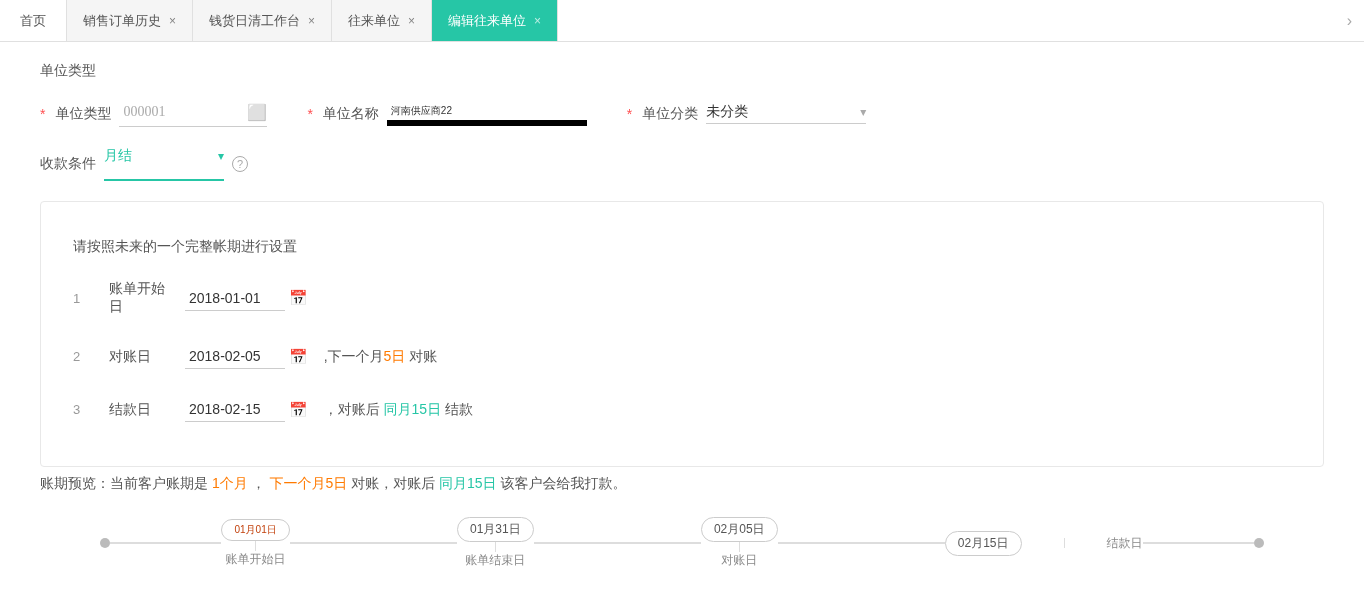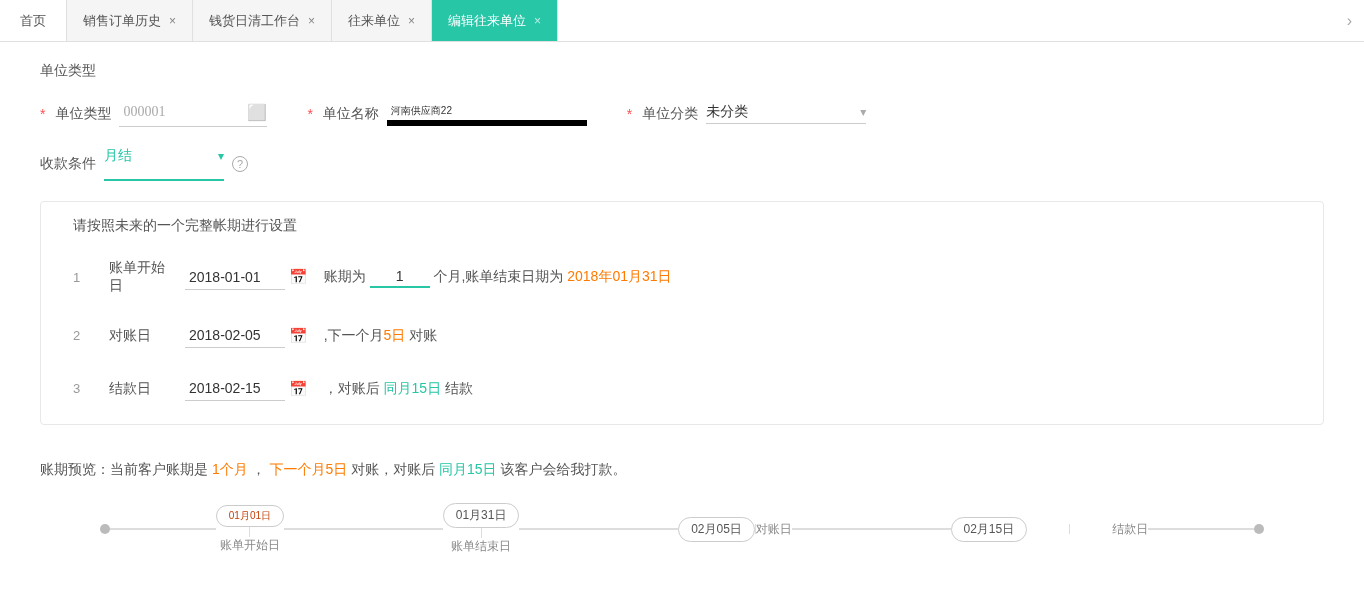--- a/index.html
+++ b/index.html
@@ -204,22 +204,22 @@
       justify-content: center;
       font-size: 11px;
       color: #aaa;
       cursor: pointer;
     }
 
     
     .period-box {
       border: 1px solid #e8e8e8;
       border-radius: 4px;
-      padding: 15px 32px;
-      margin-bottom: 36px;
+      padding: 36px 32px;
+      margin-bottom: 8px;
     }
     .period-title {
       color: #555;
       margin-bottom: 24px;
       font-size: 14px;
     }
 
     
     .period-row {
       display: flex;
@@ -367,25 +367,20 @@
   <div class="period-box">
     <div class="period-title">请按照未来的一个完整帐期进行设置</div>
 
     <div class="period-row">
       <span class="period-num">1</span>
       <span class="period-field-label">账单开始日</span>
       <div class="date-input-wrapper">
         <input type="text" class="date-input" value="2018-01-01" style="">
         <span class="calendar-icon">📅</span>
       </div>
-      <span class="period-desc">
-        账期为
-        <input type="text" class="month-input" value="1" style="width: 60px;">
-        个月,账单结束日期为 <span class="highlight-orange">2018年01月31日</span>
-      </span>
     </div>
 
     <div class="period-row">
       <span class="period-num">2</span>
       <span class="period-field-label">对账日</span>
       <div class="date-input-wrapper">
         <input type="text" class="date-input" value="2018-02-05" style="">
         <span class="calendar-icon">📅</span>
       </div>
       <span class="period-desc">
@@ -431,21 +426,21 @@
     <div style="flex:1.5; height:2px; background:#ddd;"></div>
 
     <div style="display:flex;flex-direction:column;align-items:center;">
       <div style="border:1px solid #ccc; border-radius:20px; padding:3px 12px; font-size:12px; color:#555; background:#fff; white-space:nowrap;">01月31日</div>
       <div style="width:1px; height:10px; background:#ddd;"></div>
       <div style="font-size:12px; color:#888; white-space:nowrap;">账单结束日</div>
     </div>
 
     <div style="flex:1.5; height:2px; background:#ddd;"></div>
 
-    <div style="display:flex;flex-direction:row;align-items:center;text-align:right;">
+    <div style="display:flex;flex-direction:column;align-items:center;text-align:right;">
       <div style="border:1px solid #ccc; border-radius:20px; padding:3px 12px; font-size:12px; color:#555; background:#fff; white-space:nowrap;">02月05日</div>
       <div style="width:1px; height:10px; background:#ddd;"></div>
       <div style="font-size:12px; color:#888; white-space:nowrap;">对账日</div>
     </div>
 
     <div style="flex:1.5; height:2px; background:#ddd;"></div>
 
     <div style="display:flex;flex-direction:row;align-items:center;gap:42px;">
       <div style="border:1px solid #ccc; border-radius:20px; padding:3px 12px; font-size:12px; color:#555; background:#fff; white-space:nowrap;">02月15日</div>
       <div style="width:1px; height:10px; background:#ddd;"></div>

